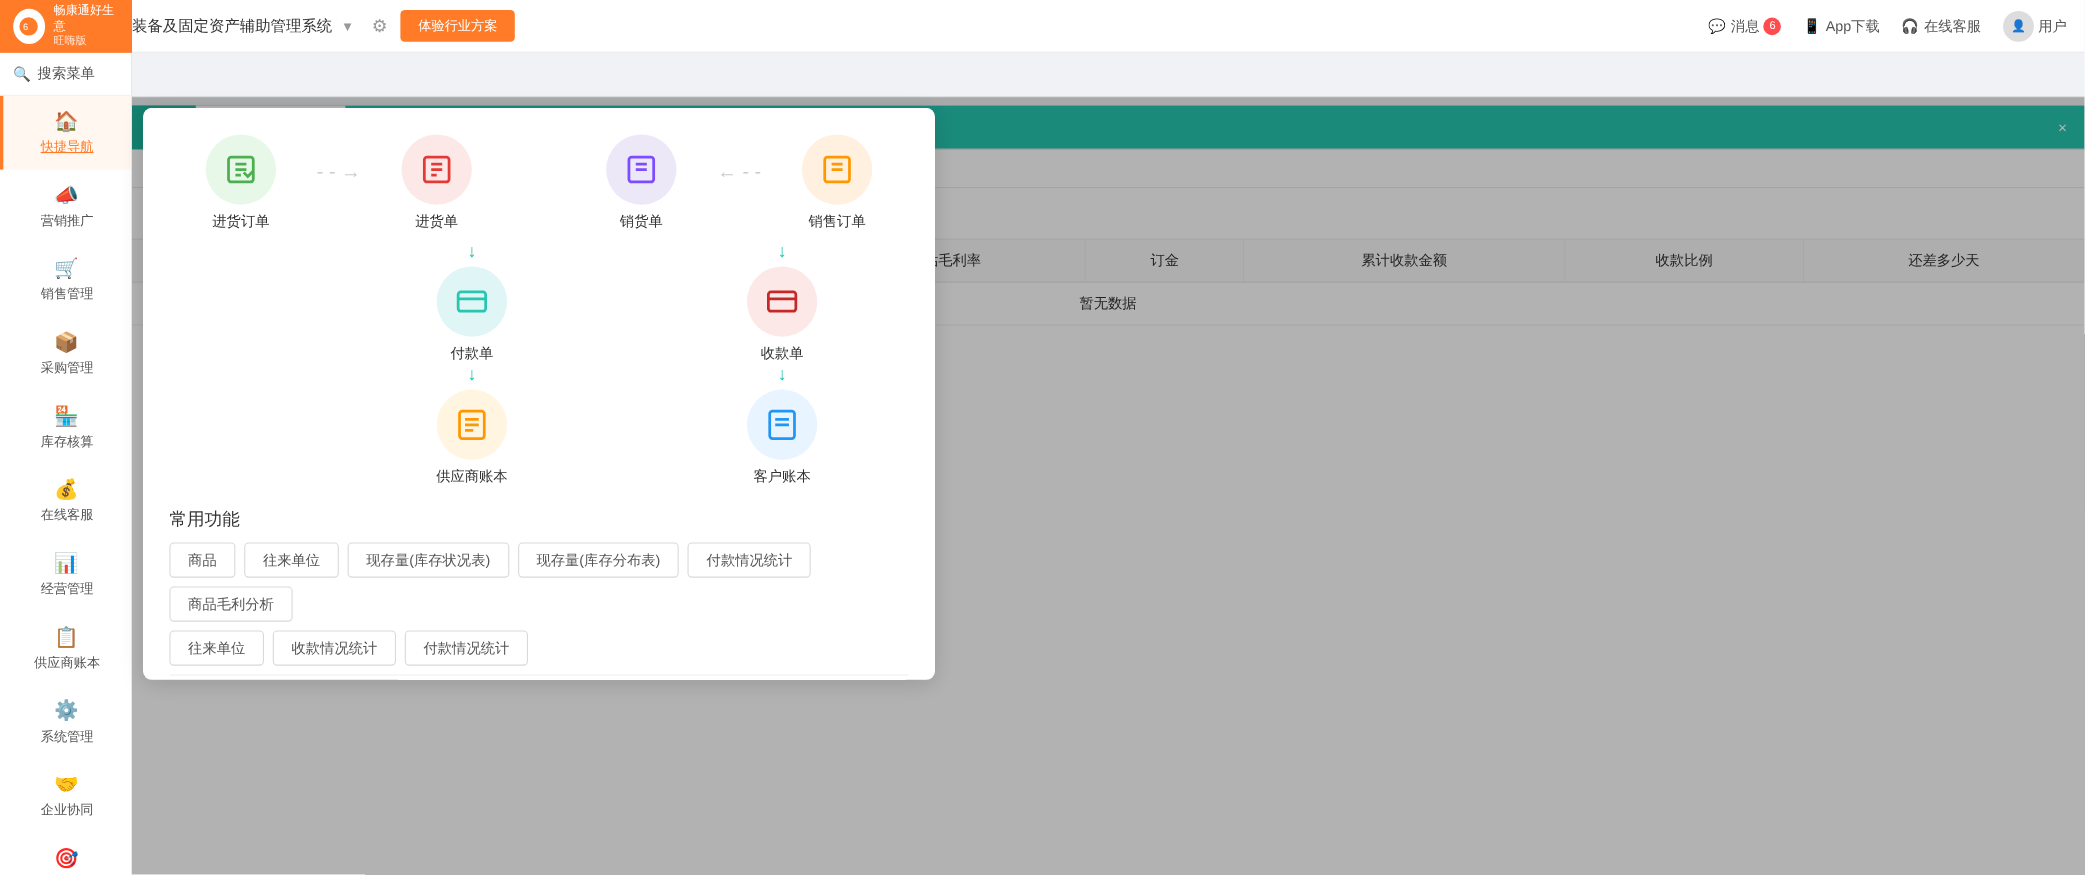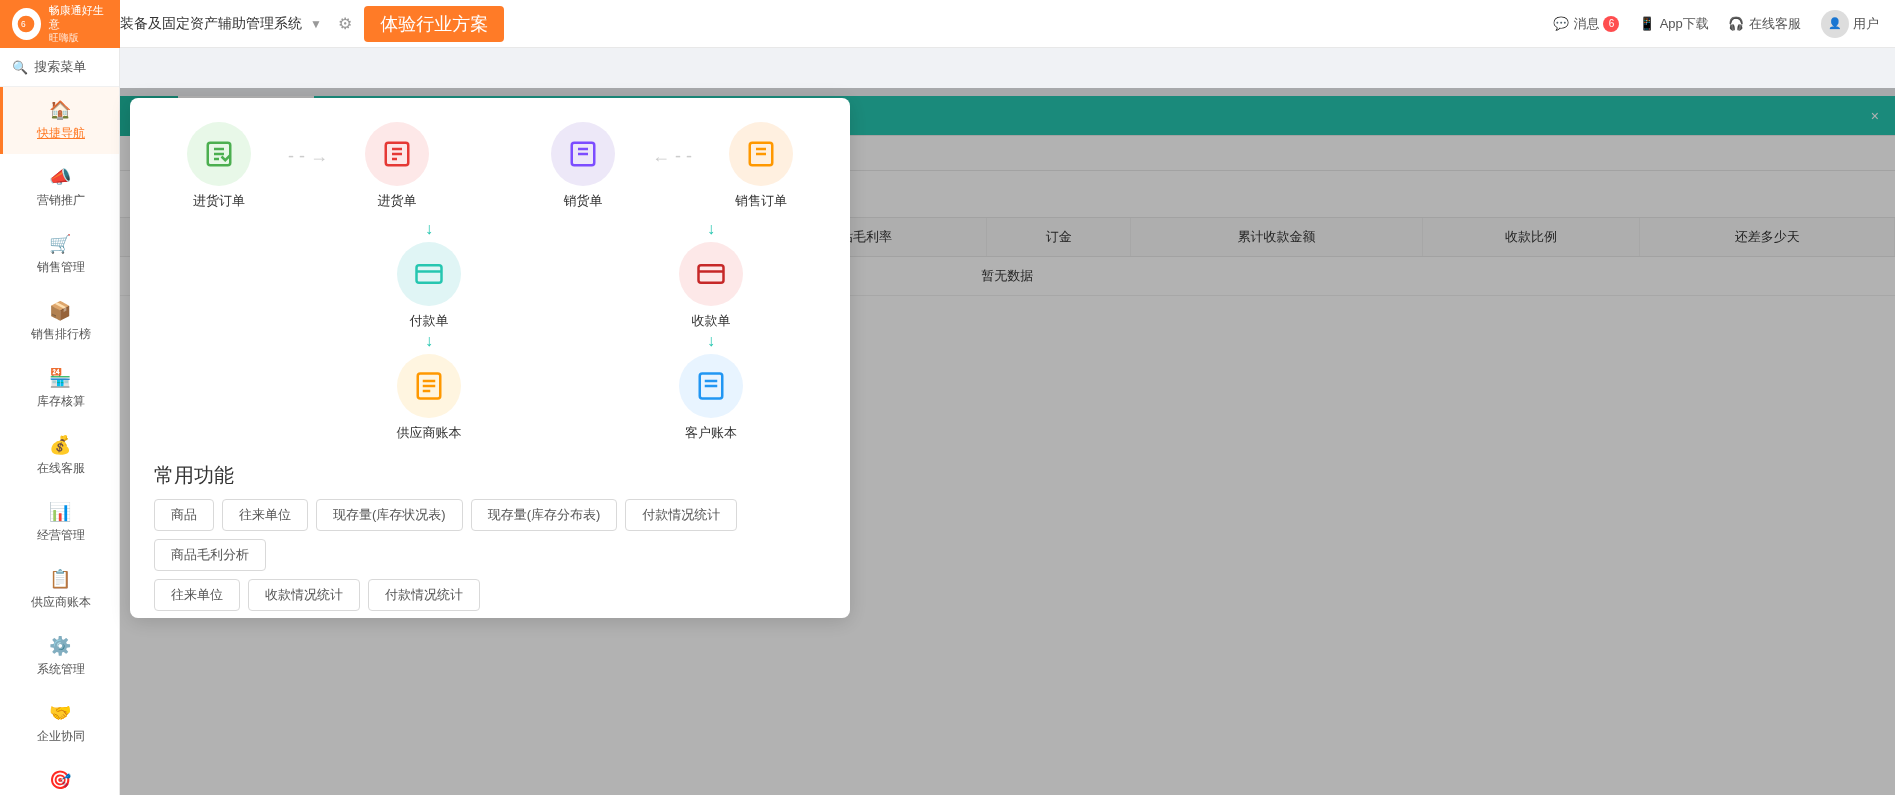--- a/index.html
+++ b/index.html
@@ -19,21 +19,21 @@
     .logo-icon svg { width: 20px; height: 20px; }
     .logo-text { color: #fff; font-size: 11px; line-height: 1.3; }
     .system-title {
       margin-left: 20px; font-size: 14px; color: #333; font-weight: 500;
       display: flex; align-items: center; gap: 8px;
     }
     .dropdown-arrow { color: #999; font-size: 12px; cursor: pointer; }
     .gear-icon { color: #999; font-size: 16px; margin-left: 8px; cursor: pointer; }
     .experience-btn {
       background: #ff7b27; color: #fff; border: none; border-radius: 4px;
-      padding: 6px 16px; font-size: 18px; cursor: pointer; margin-left: 12px;
+      padding: 6px 16px; font-size: 12px; cursor: pointer; margin-left: 12px;
     }
     .header-right {
       margin-left: auto; display: flex; align-items: center; gap: 20px;
     }
     .header-action { display: flex; align-items: center; gap: 4px; color: #555; font-size: 13px; cursor: pointer; }
     .badge { background: #ff4d4f; color: #fff; border-radius: 10px; font-size: 10px; padding: 0 4px; min-width: 16px; height: 16px; display: inline-flex; align-items: center; justify-content: center; }
     .user-avatar { width: 28px; height: 28px; background: #ddd; border-radius: 50%; display: flex; align-items: center; justify-content: center; font-size: 11px; color: #666; }
 
     
     .sidebar {
@@ -158,21 +158,21 @@
     .flow-circle.light-orange { background: #fff5e0; color: #ff9800; }
     .flow-circle.light-blue { background: #e8f4ff; color: #2196f3; }
     .flow-label { font-size: 13px; color: #333; text-align: center; }
     .flow-arrow {
       color: #ccc; font-size: 18px; flex-shrink: 0; padding: 0 4px; margin-bottom: 20px;
     }
     .flow-down { color: #26c6b0; font-size: 16px; margin: 2px 0 4px; }
 
     
     .common-funcs { margin-top: 8px; }
-    .common-title { font-size: 20px; color: #333; margin-bottom: 10px; font-weight: 500; }
+    .common-title { font-size: 16px; color: #333; margin-bottom: 10px; font-weight: 500; }
     .func-buttons { display: flex; flex-wrap: wrap; gap: 8px; }
     .func-btn {
       border: 1px solid #d9d9d9; border-radius: 4px; padding: 6px 16px;
       font-size: 13px; color: #555; cursor: pointer; background: #fff;
     }
 
     
     .popup-scrollbar {
       display: flex; align-items: center; padding: 4px 0;
       border-top: 1px solid #f0f0f0; margin-top: 8px;
@@ -234,21 +234,21 @@
   <div class="sidebar-item">
     <span class="icon">📣</span>
     <span class="label">营销推广</span>
   </div>
   <div class="sidebar-item">
     <span class="icon">🛒</span>
     <span class="label">销售管理</span>
   </div>
   <div class="sidebar-item">
     <span class="icon">📦</span>
-    <span class="label">销售排行榜</span>
+    <span class="label">采购管理</span>
   </div>
   <div class="sidebar-item">
     <span class="icon">🏪</span>
     <span class="label">库存核算</span>
   </div>
   <div class="sidebar-item">
     <span class="icon">💰</span>
     <span class="label">在线客服</span>
   </div>
   <div class="sidebar-item">

